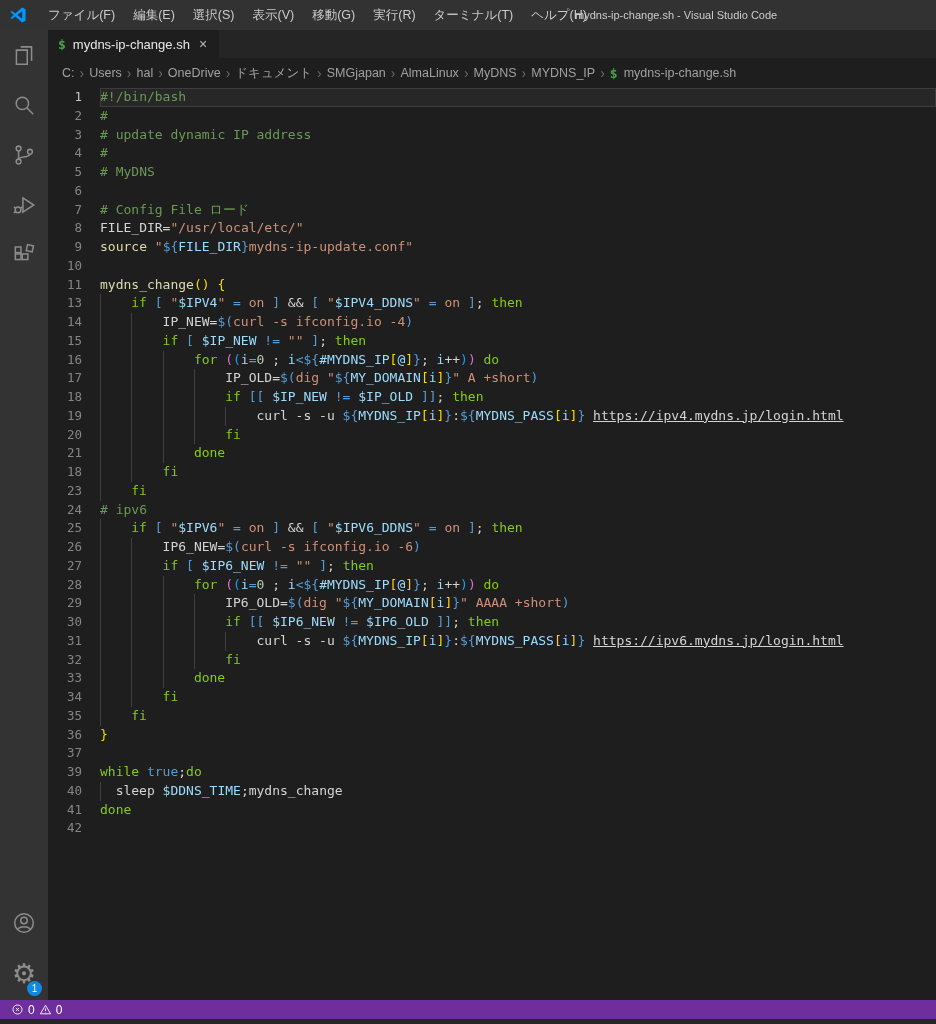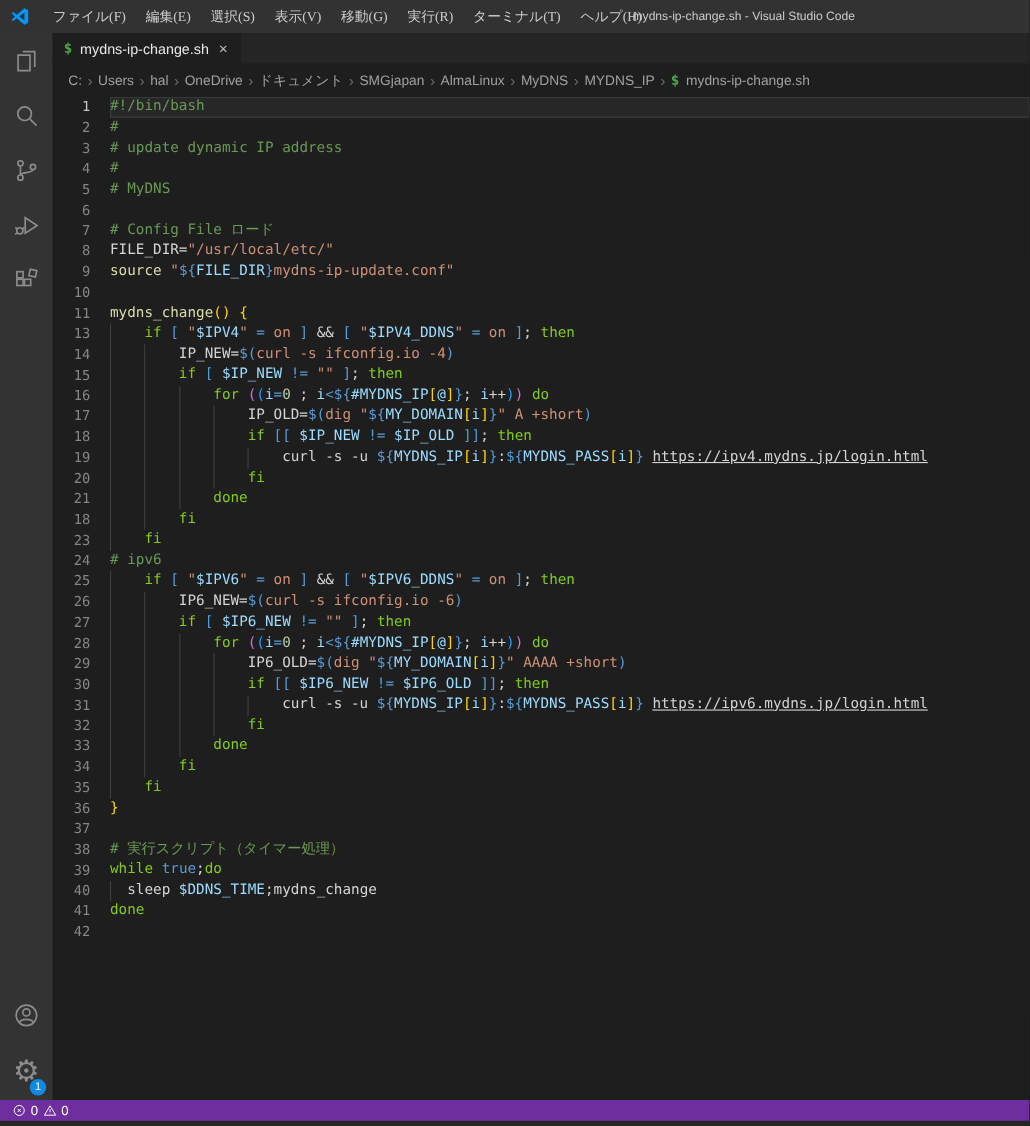--- a/index.html
+++ b/index.html
@@ -3,21 +3,21 @@
 <meta charset="utf-8">
 <style>
   * { box-sizing: border-box; margin:0; padding:0; }
   html,body { width:936px; height:1024px; overflow:hidden; background:#1e1e1e;
     font-family:"Liberation Sans","DejaVu Sans",sans-serif; }
 
   
   .titlebar { height:30px; background:#323233; display:flex; align-items:center;
     position:relative; color:#cccccc; font-size:12.5px; }
   .vscode-logo { width:18px; height:18px; margin:0 12px 0 9px; flex:0 0 auto; }
-  .menu-item { padding:0 9px; height:30px; display:flex; align-items:center; cursor:default;font-family:Liberation Serif, serif; }
+  .menu-item { padding:0 9px; height:30px; display:flex; align-items:center; cursor:default; }
   .window-title { position:absolute; left:575px; top:0; height:30px; display:flex;
     align-items:center; color:#cccccc; font-size:11px; }
 
   
   .frame { display:flex; height:970px; }
 
   
   .activitybar { width:48px; background:#333333; display:flex; flex-direction:column;
     align-items:center; color:#8c8c8c; }
   .ab-icon { width:48px; height:50px; display:flex; align-items:center; justify-content:center; cursor:pointer; }
@@ -345,25 +345,20 @@
           </div>
           <div class="code-line">
             <span class="ln">36</span>
             <span class="ln-gap"></span>
             <span class="ct"><span class="t-gold">}</span></span>
           </div>
           <div class="code-line">
             <span class="ln">37</span>
             <span class="ln-gap"></span>
             <span class="ct"></span>
-          </div>
-          <div class="code-line">
-            <span class="ln">38</span>
-            <span class="ln-gap"></span>
-            <span class="ct"><span class="t-cm"># 実行スクリプト（タイマー処理）</span></span>
           </div>
           <div class="code-line">
             <span class="ln">39</span>
             <span class="ln-gap"></span>
             <span class="ct"><span class="t-kw">while</span><span class="t-pl"> </span><span class="t-op">true</span><span class="t-pl">;</span><span class="t-kw">do</span></span>
           </div>
           <div class="code-line">
             <span class="ln">40</span>
             <span class="ln-gap"></span>
             <span class="ct"><span class="guide" style="width: 2ch;"></span><span class="t-pl">sleep </span><span class="t-var">$DDNS_TIME</span><span class="t-pl">;mydns_change</span></span>

